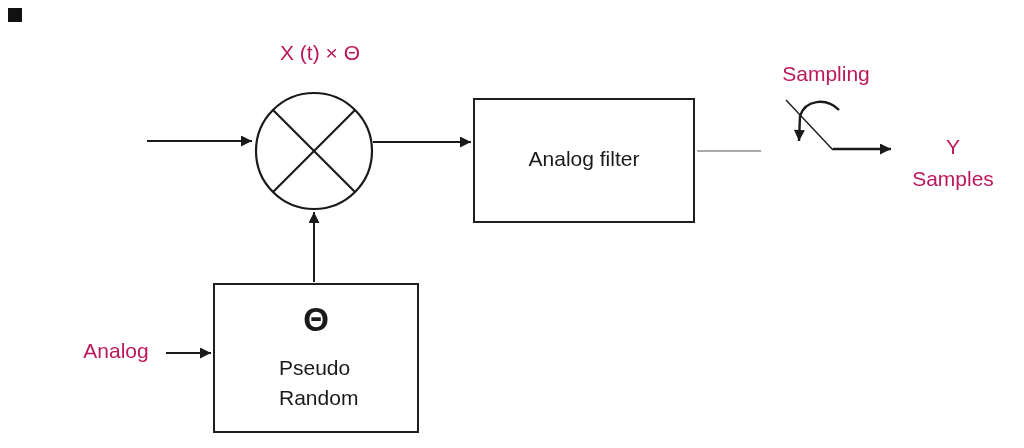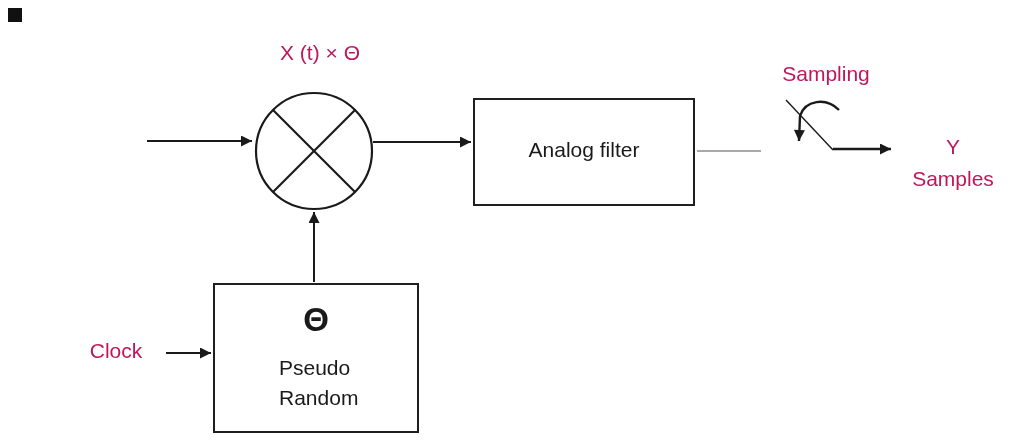--- a/index.html
+++ b/index.html
@@ -25,21 +25,21 @@
     white-space: nowrap;
   }
   .box {
     position: absolute;
     box-sizing: border-box;
     border: 2px solid #1f1f1f;
     background: #ffffff;
   }
   .analog-filter-box {
     left: 473px; top: 98px;
-    width: 222px; height: 108px;
+    width: 222px; height: 125px;
     display: flex;
     align-items: center;
     justify-content: center;
     padding-bottom: 4px;
     font-size: 21px;
   }
   .prbs-box {
     left: 213px; top: 283px;
     width: 206px; height: 150px;
     padding-top: 16px;
@@ -120,15 +120,15 @@
   <div class="label output-label">
     <div>Y</div>
     <div>Samples</div>
   </div>
 
   <div class="box prbs-box">
     <div class="prbs-theta">Θ</div>
     <div class="prbs-line first">Pseudo Random</div>
   </div>
 
-  <div class="label clock-label">Clock</div>
+  <div class="label clock-label">Analog</div>
 
 </div>
 
 </body></html>

